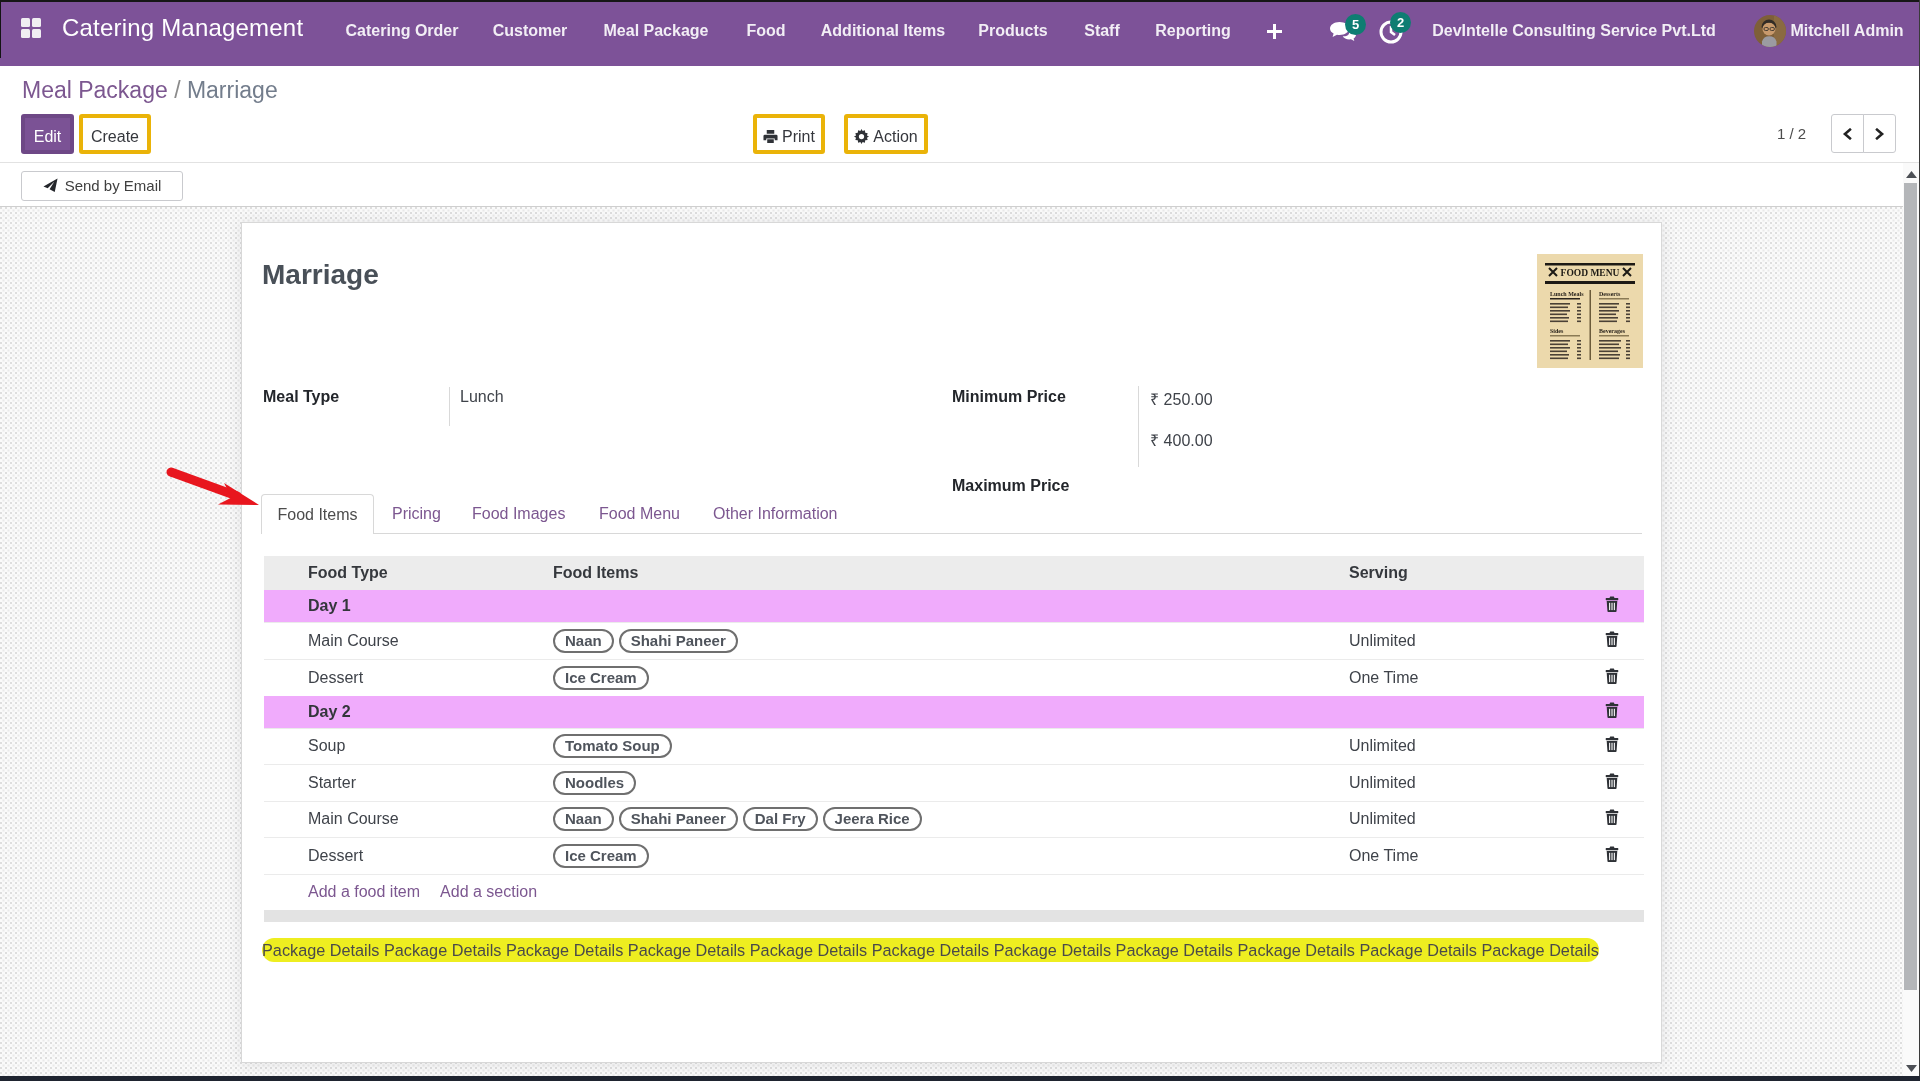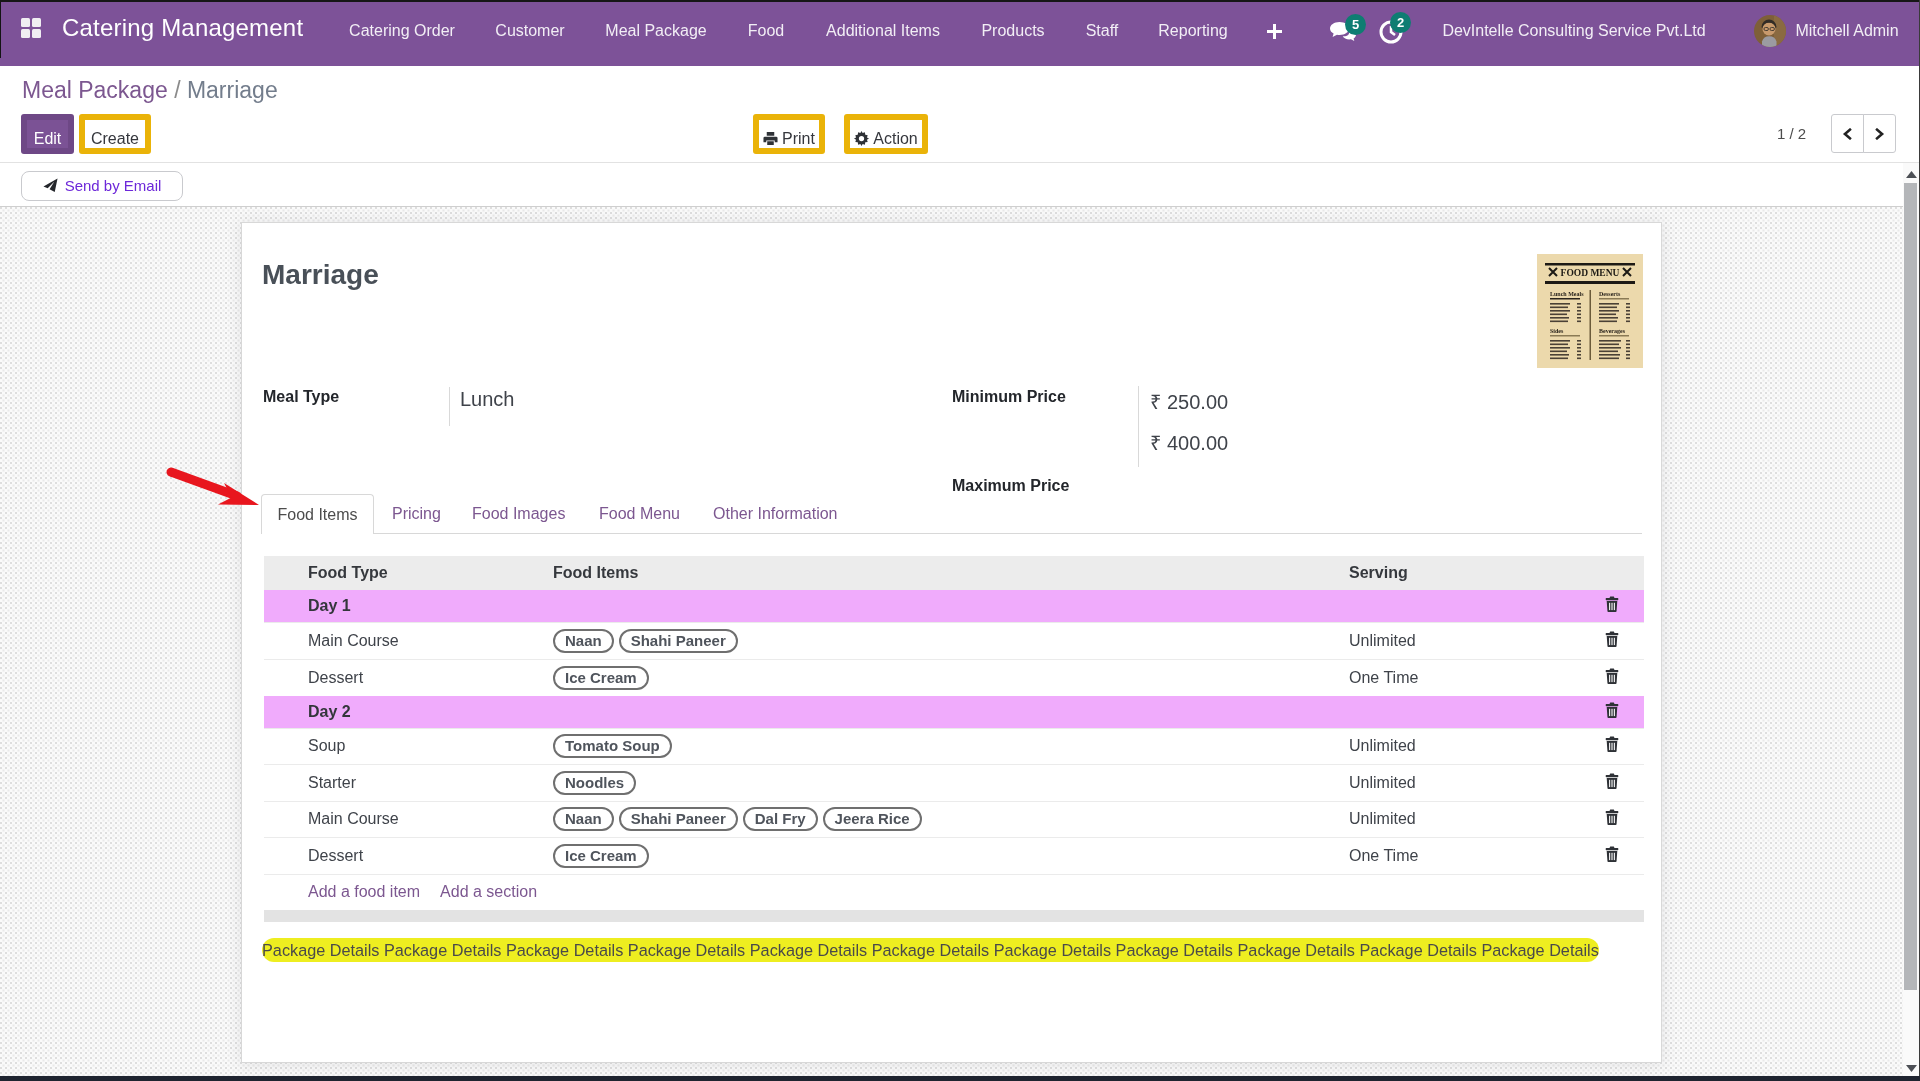--- a/index.html
+++ b/index.html
@@ -11,49 +11,49 @@
 #topedge { left:0; top:0; width:1920px; height:2px; background:#161616; z-index:50; }
 #rightedge { right:0; top:0; width:1px; height:1081px; background:#3a3a3a; z-index:50; }
 #bottomedge { left:0; top:1076px; width:1920px; height:5px; background:#1f2430; z-index:50; }
 
 
 #navbar { left:0; top:2px; width:1920px; height:64px; background:#7d5298; color:#fff; z-index:10; }
 #navbar .leftedge { position:absolute; left:0; top:0; width:1px; height:56px; background:#141414; }
 .appsicon { position:absolute; left:21px; top:16px; width:20px; height:20px; }
 .appsicon div { position:absolute; width:9px; height:9px; background:#f0eef2; border-radius:1.5px; }
 .brand { position:absolute; left:62px; top:12px; font-size:24px; color:#fff; letter-spacing:0.2px; }
-.navitem { position:absolute; top:20px; font-size:16px; color:#f2eef5; white-space:nowrap; transform:translateX(-50%); }
+.navitem { position:absolute; top:20px; font-size:16px; color:#f2eef5; white-space:nowrap; transform:translateX(-50%);font-weight:bold; }
 .badge { position:absolute; background:#0e7d72; color:#fff; border-radius:50%; width:21px; height:21px; font-size:13px; font-weight:bold; text-align:center; line-height:21px; }
 
 
 .breadcrumb { left:22px; top:77px; font-size:23px; }
 .breadcrumb .bc1 { color:#7c5790; }
 .breadcrumb .bcsep { color:#8b8b8b; }
 .breadcrumb .bc2 { color:#737d8c; }
 
 
-.btn { position:absolute; height:40px; border-radius:3px; font-size:16px; text-align:center; line-height:37px; color:#35373d; background:#fff; border:6px solid #eab308; }
+.btn { position:absolute; height:40px; border-radius:3px; font-size:16px; text-align:center; line-height:37px; color:#35373d; background:#fff; border:4px solid #eab308; }
 .btn.primary { background:#7b5295; border-color:#6e4886; color:#fff; }
 .pager { position:absolute; font-size:15px; color:#4c4c4c; }
 .pagerbtns { position:absolute; display:flex; }
 .pagerbtn { width:33px; height:39px; background:#fff; border:1px solid #c9cace; text-align:center; line-height:37px; font-size:15px; color:#222; }
 
 
 #statusbar { left:0; top:162px; width:1920px; height:45px; background:#fff; border-top:1px solid #e2e2e2; border-bottom:1px solid #cfcfcf; z-index:2; }
-.sendbtn { position:absolute; left:21px; top:8px; width:162px; height:30px; border:1px solid #c9cace; border-radius:8px; background:#fff; font-size:15px; color:#6d28d9; line-height:28px; text-align:center; }
+.sendbtn { position:absolute; left:21px; top:8px; width:162px; height:30px; border:1px solid #c9cace; border-radius:3px; background:#fff; font-size:15px; color:#404040; line-height:28px; text-align:center; }
 
 
 #content { left:0; top:207px; width:1903px; height:869px; background-color:#fafafa; z-index:1; }
 
 
 #card { left:241px; top:222px; width:1421px; height:841px; background:#fff; border:1px solid #d8d8d8; box-shadow:0 1px 14px rgba(80,80,90,0.12); z-index:3; }
 .cardtitle { left:20px; top:36px; font-size:28px; font-weight:bold; color:#495058; }
 
 .flabel { position:absolute; font-size:16px; font-weight:bold; color:#23262b; }
-.fval { position:absolute; font-size:20px; color:#3f434a; }
+.fval { position:absolute; font-size:16px; color:#3f434a; }
 .vsep { position:absolute; width:1px; background:#d9d9d9; }
 
 
 .tabline { left:20px; top:310px; width:1380px; height:1px; background:#d8d8d8; }
 .tab-active { position:absolute; left:19px; top:271px; width:113px; height:40px; background:#fff; border:1px solid #d8d8d8; border-bottom:none; border-radius:4px 4px 0 0; font-size:16px; color:#4c4c4c; text-align:center; line-height:40px; z-index:2; }
 .tab { position:absolute; top:271px; height:40px; font-size:16px; color:#7c5790; line-height:40px; }
 
 
 table.list { position:absolute; left:22px; top:333px; width:1380px; border-collapse:collapse; font-size:16px; color:#3f434a; }
 table.list th { background:#ececec; font-weight:bold; color:#35383d; text-align:left; height:34px; padding:0; }

